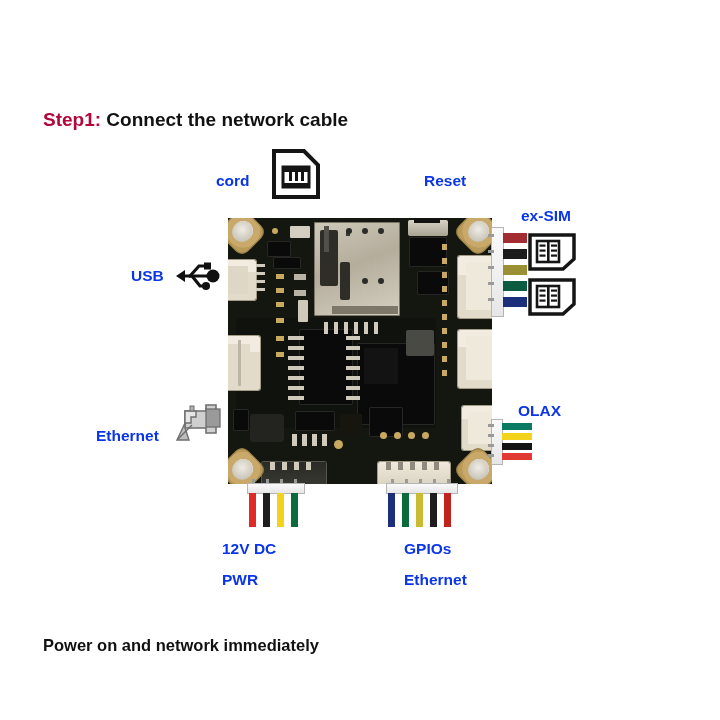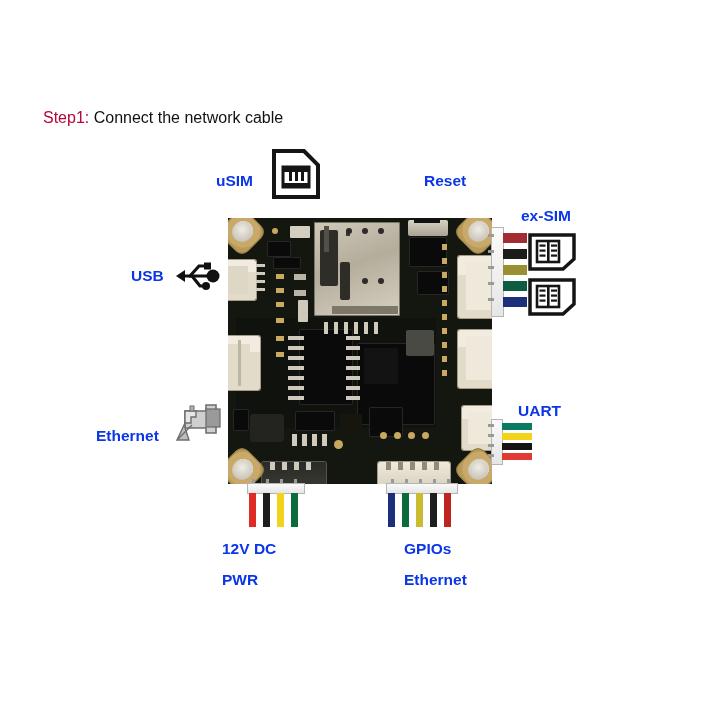--- a/index.html
+++ b/index.html
@@ -20,21 +20,21 @@
   #logo-bars i{position:absolute;bottom:0;width:6px;background:#1a1a1a;display:block;}
   #logo-bars i:nth-child(1){left:0px;height:11px;}
   #logo-bars i:nth-child(2){left:10px;height:16px;}
   #logo-bars i:nth-child(3){left:20px;height:21px;}
   #logo-word{
     position:absolute;left:2px;top:68px;font-size:25px;letter-spacing:2px;
     color:#1a1a1a;font-family:"Liberation Sans", sans-serif;font-weight:400;
   }
 
   
-  .step{position:absolute;font-size:16px;font-weight:normal;color:#111;white-space:nowrap;}
+  .step{position:absolute;font-size:19px;font-weight:bold;color:#111;white-space:nowrap;}
   .step .tag{color:#b3063a;}
   #step1{left:43px;top:109px;}
   #step2{left:43px;top:606px;}
   #step2b{left:43px;top:636px;position:absolute;font-size:16.5px;font-weight:bold;color:#111;white-space:nowrap;}
 
   
   .lbl{position:absolute;color:#0a35e8;font-weight:bold;font-size:15.5px;white-space:nowrap;}
   #lbl-usim{left:216px;top:172px;}
   #lbl-reset{left:424px;top:172px;}
   #lbl-exsim{left:521px;top:207px;}
@@ -99,25 +99,25 @@
 <body>
 
 <div class="stage">
 
 
   <div id="step1" class="step">
     <span class="tag">Step1: </span>
     <span>Connect the network cable</span>
   </div>
 
-  <div id="lbl-usim" class="lbl">uSIM</div>
+  <div id="lbl-usim" class="lbl">cord</div>
   <div id="lbl-reset" class="lbl">Reset</div>
   <div id="lbl-exsim" class="lbl">ex-SIM</div>
   <div id="lbl-usb" class="lbl">USB</div>
-  <div id="lbl-uart" class="lbl">UART</div>
+  <div id="lbl-uart" class="lbl">OLAX</div>
   <div id="lbl-ethernet" class="lbl">Ethernet</div>
   <div id="lbl-12v" class="lbl">12V DC</div>
   <div id="lbl-pwr" class="lbl">PWR</div>
   <div id="lbl-gpios" class="lbl">GPIOs</div>
   <div id="lbl-function" class="lbl">Ethernet</div>
 
   <div id="icon-usim">
     <svg viewBox="0 0 52 52" width="52" height="52">
       <path d="M4 3 H34 L48 17 V49 H4 Z" fill="#ffffff" stroke="#151515" stroke-width="4"></path>
       <rect x="13" y="19" width="26" height="20" fill="none" stroke="#151515" stroke-width="3"></rect>
@@ -361,14 +361,15 @@
     <div class="hpin" style="left:46px;top:-5px;width:3px;height:6px;"></div>
     <div class="hpin" style="left:60px;top:-5px;width:3px;height:6px;"></div>
     <div class="rhead" style="left:0;top:0;width:70px;height:9px;"></div>
     <div class="w vwire" style="left:1px;top:9px;height:34px;background:#1b2f7a;"></div>
     <div class="w vwire" style="left:15px;top:9px;height:34px;background:#0c6b3d;"></div>
     <div class="w vwire" style="left:29px;top:9px;height:34px;background:#c9bc33;"></div>
     <div class="w vwire" style="left:43px;top:9px;height:34px;background:#1e1e1e;"></div>
     <div class="w vwire" style="left:57px;top:9px;height:34px;background:#c0241f;"></div>
   </div>
 
+  <div id="step2b">Power on and network immediately</div>
 
 </div>
 
 </body></html>

